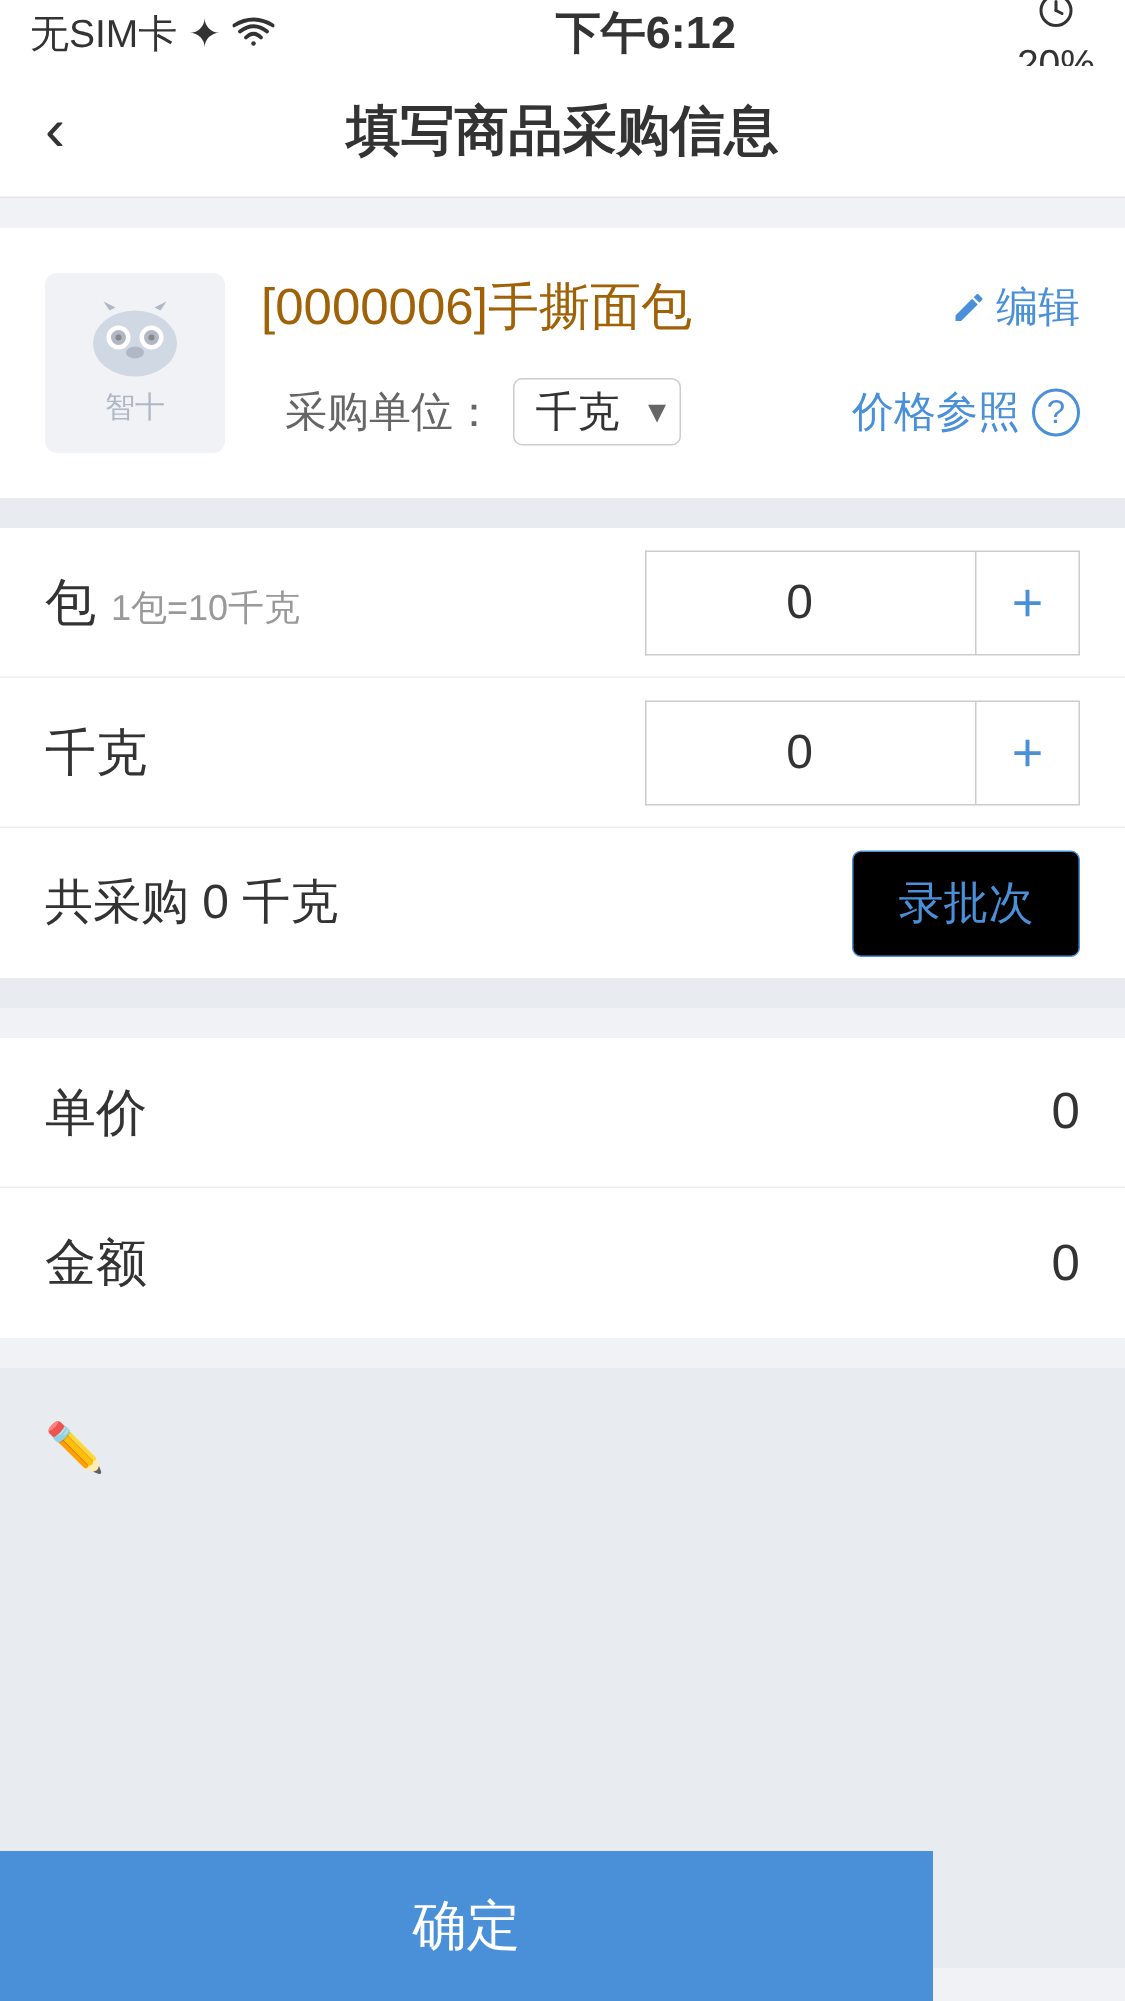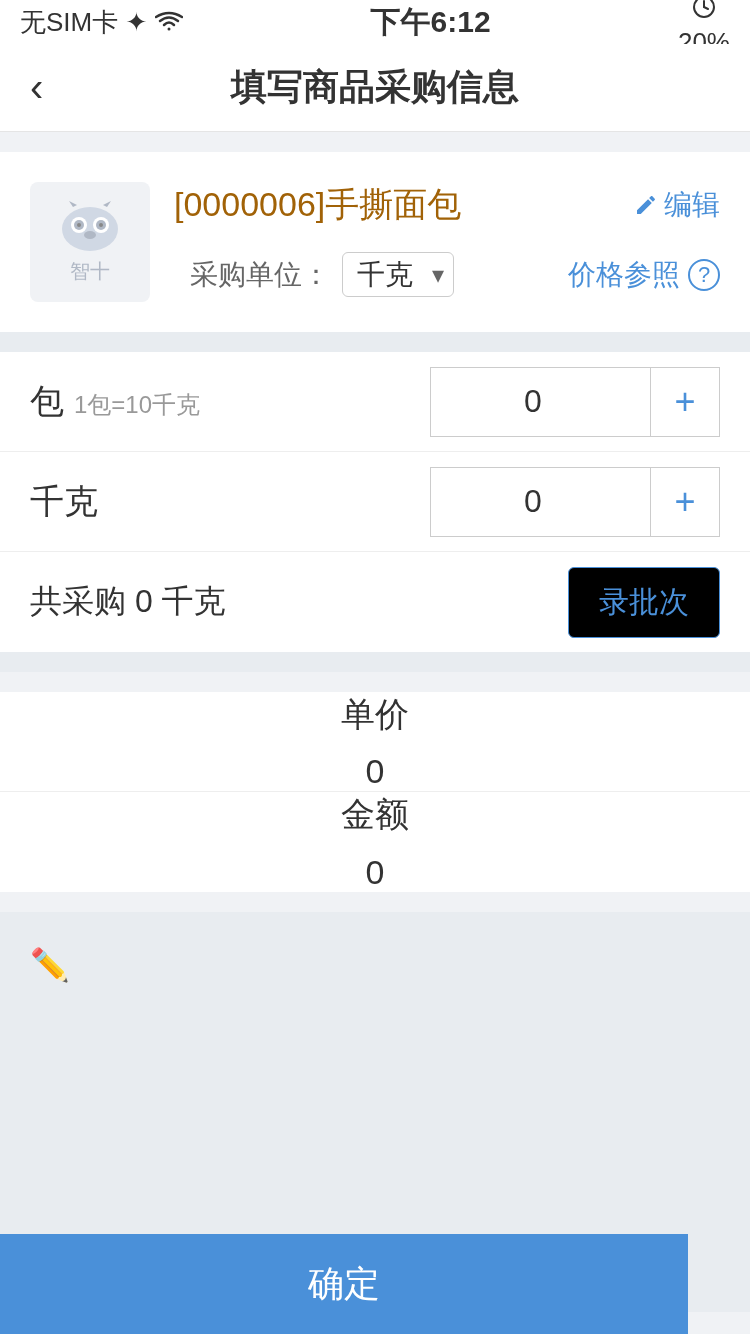--- a/index.html
+++ b/index.html
@@ -287,21 +287,20 @@
       background: #fff;
       margin-top: 20px;
     }
     .price-row {
       display: flex;
       align-items: center;
       justify-content: space-between;
       padding: 0 30px;
       height: 100px;
       border-bottom: 1px solid #eee;
-      flex-direction: column;
     }
     .price-row:last-child {
       border-bottom: none;
     }
     .price-label {
       font-size: 34px;
       color: #333;
     }
     .price-value {
       font-size: 34px;
@@ -327,21 +326,21 @@
     .remark-placeholder {
       font-size: 32px;
       color: #bbb;
     }
 
     
     .confirm-btn {
       position: fixed;
       bottom: 0;
       left: 0;
-      width: 688px;
+      width: 622px;
       height: 100px;
       background: #4a90d9;
       color: #fff;
       font-size: 36px;
       font-weight: 500;
       border: none;
       cursor: pointer;
       display: flex;
       align-items: center;
       justify-content: center;

